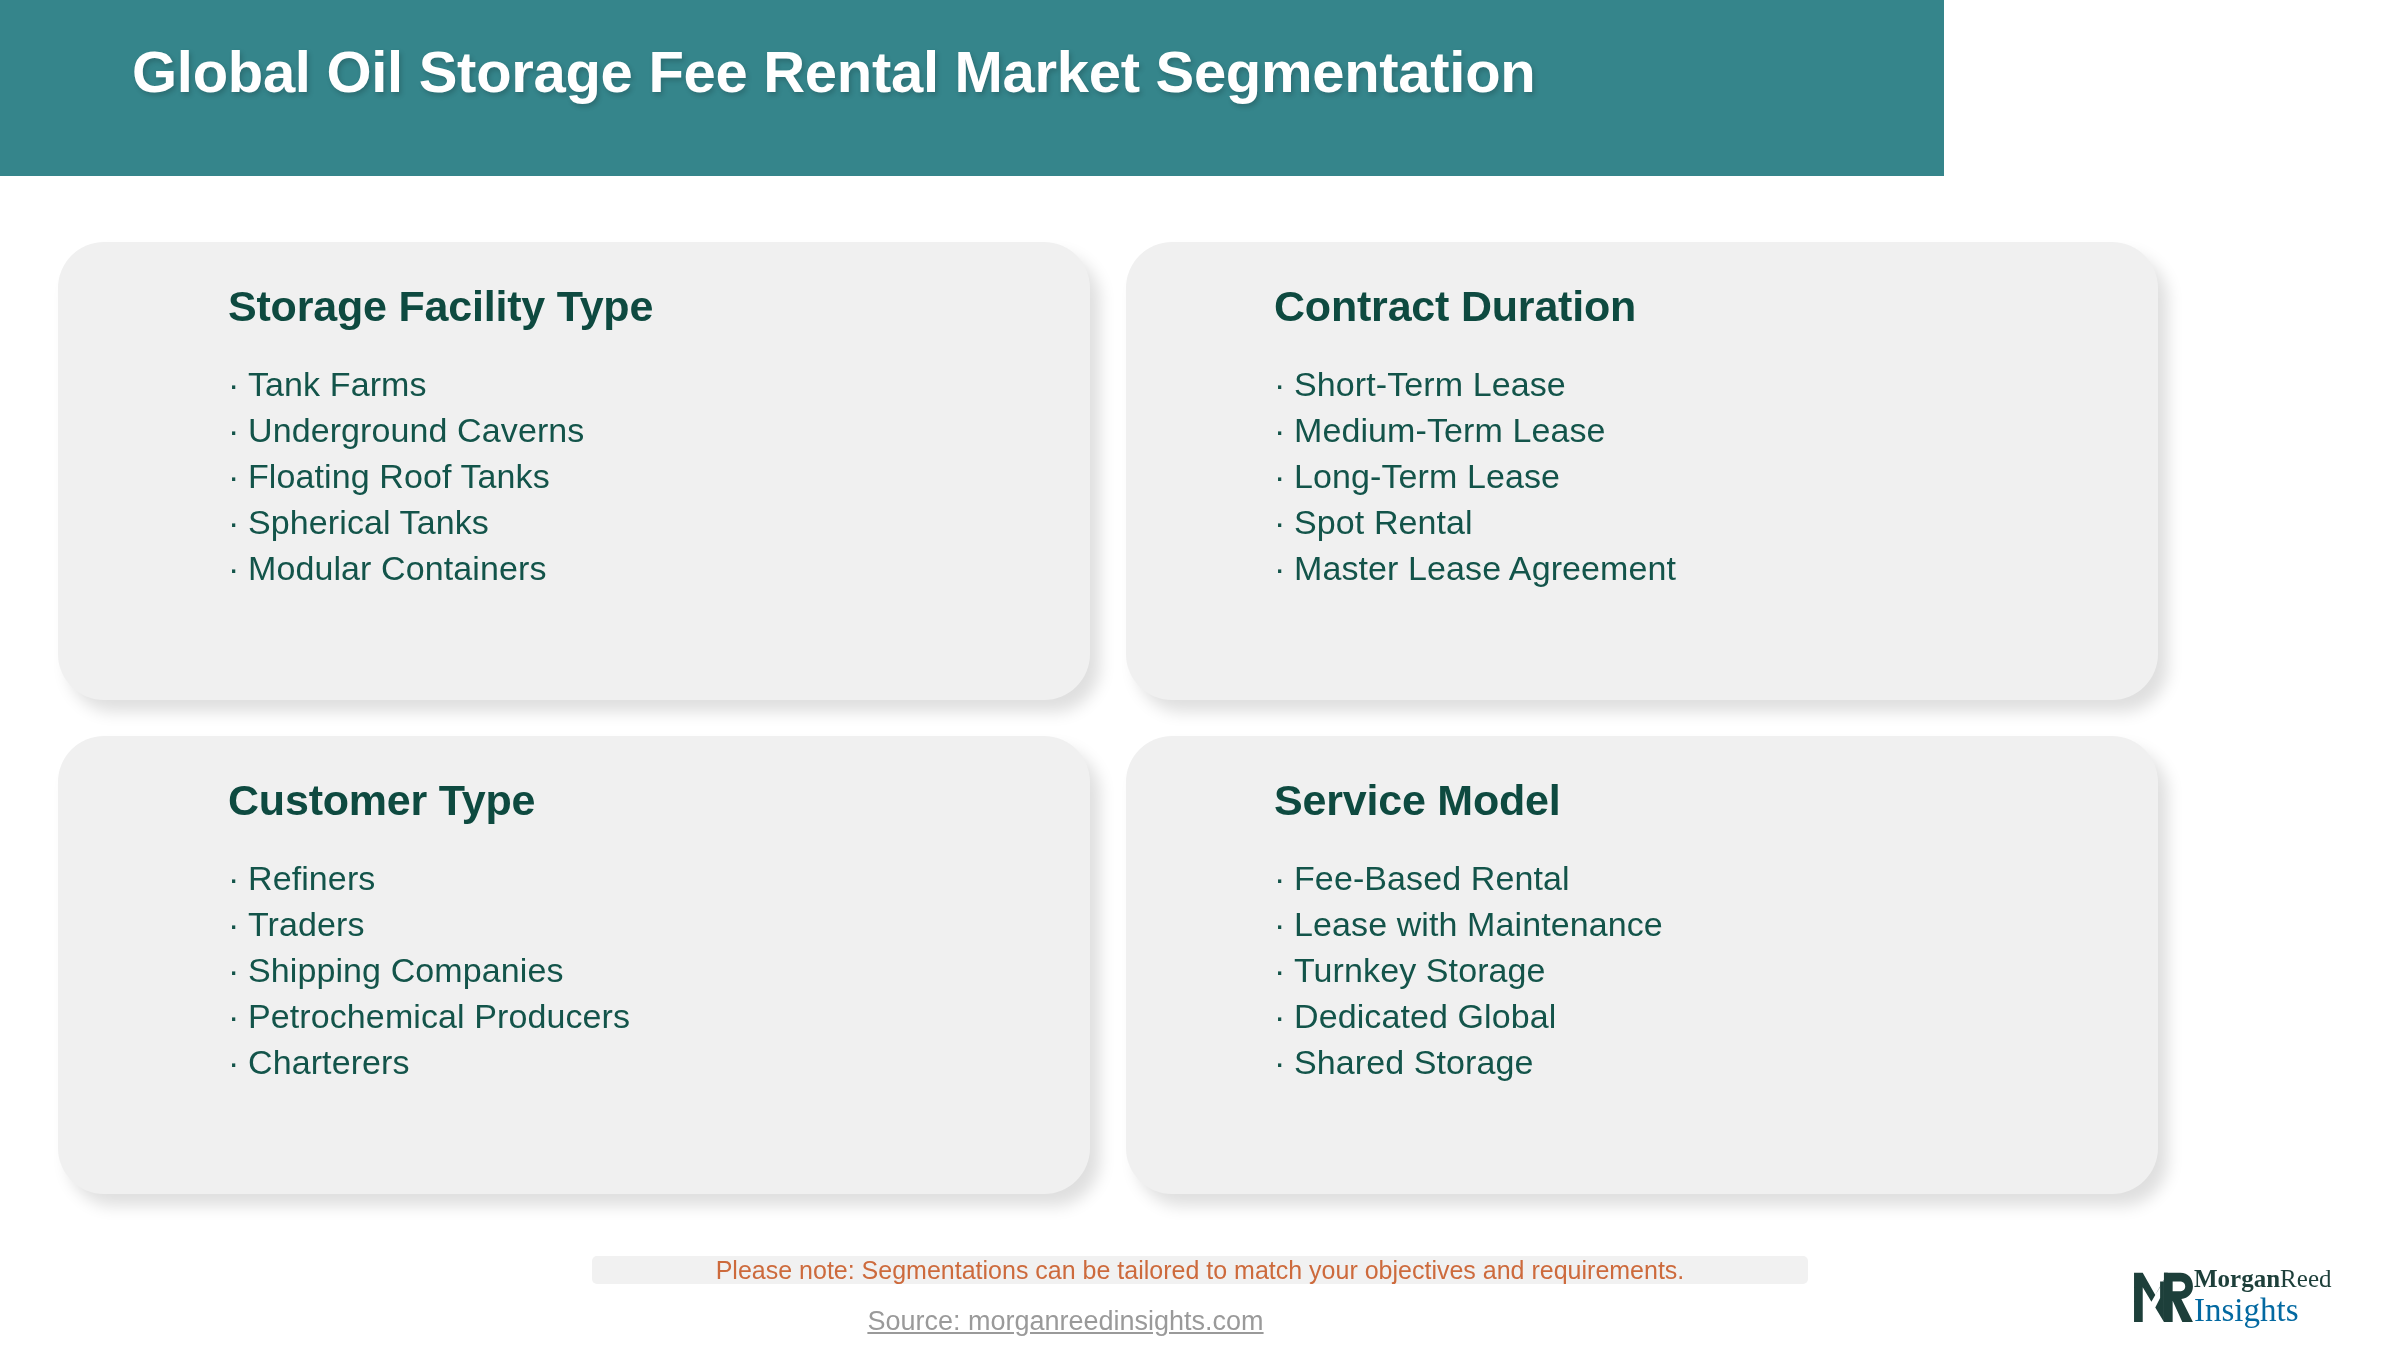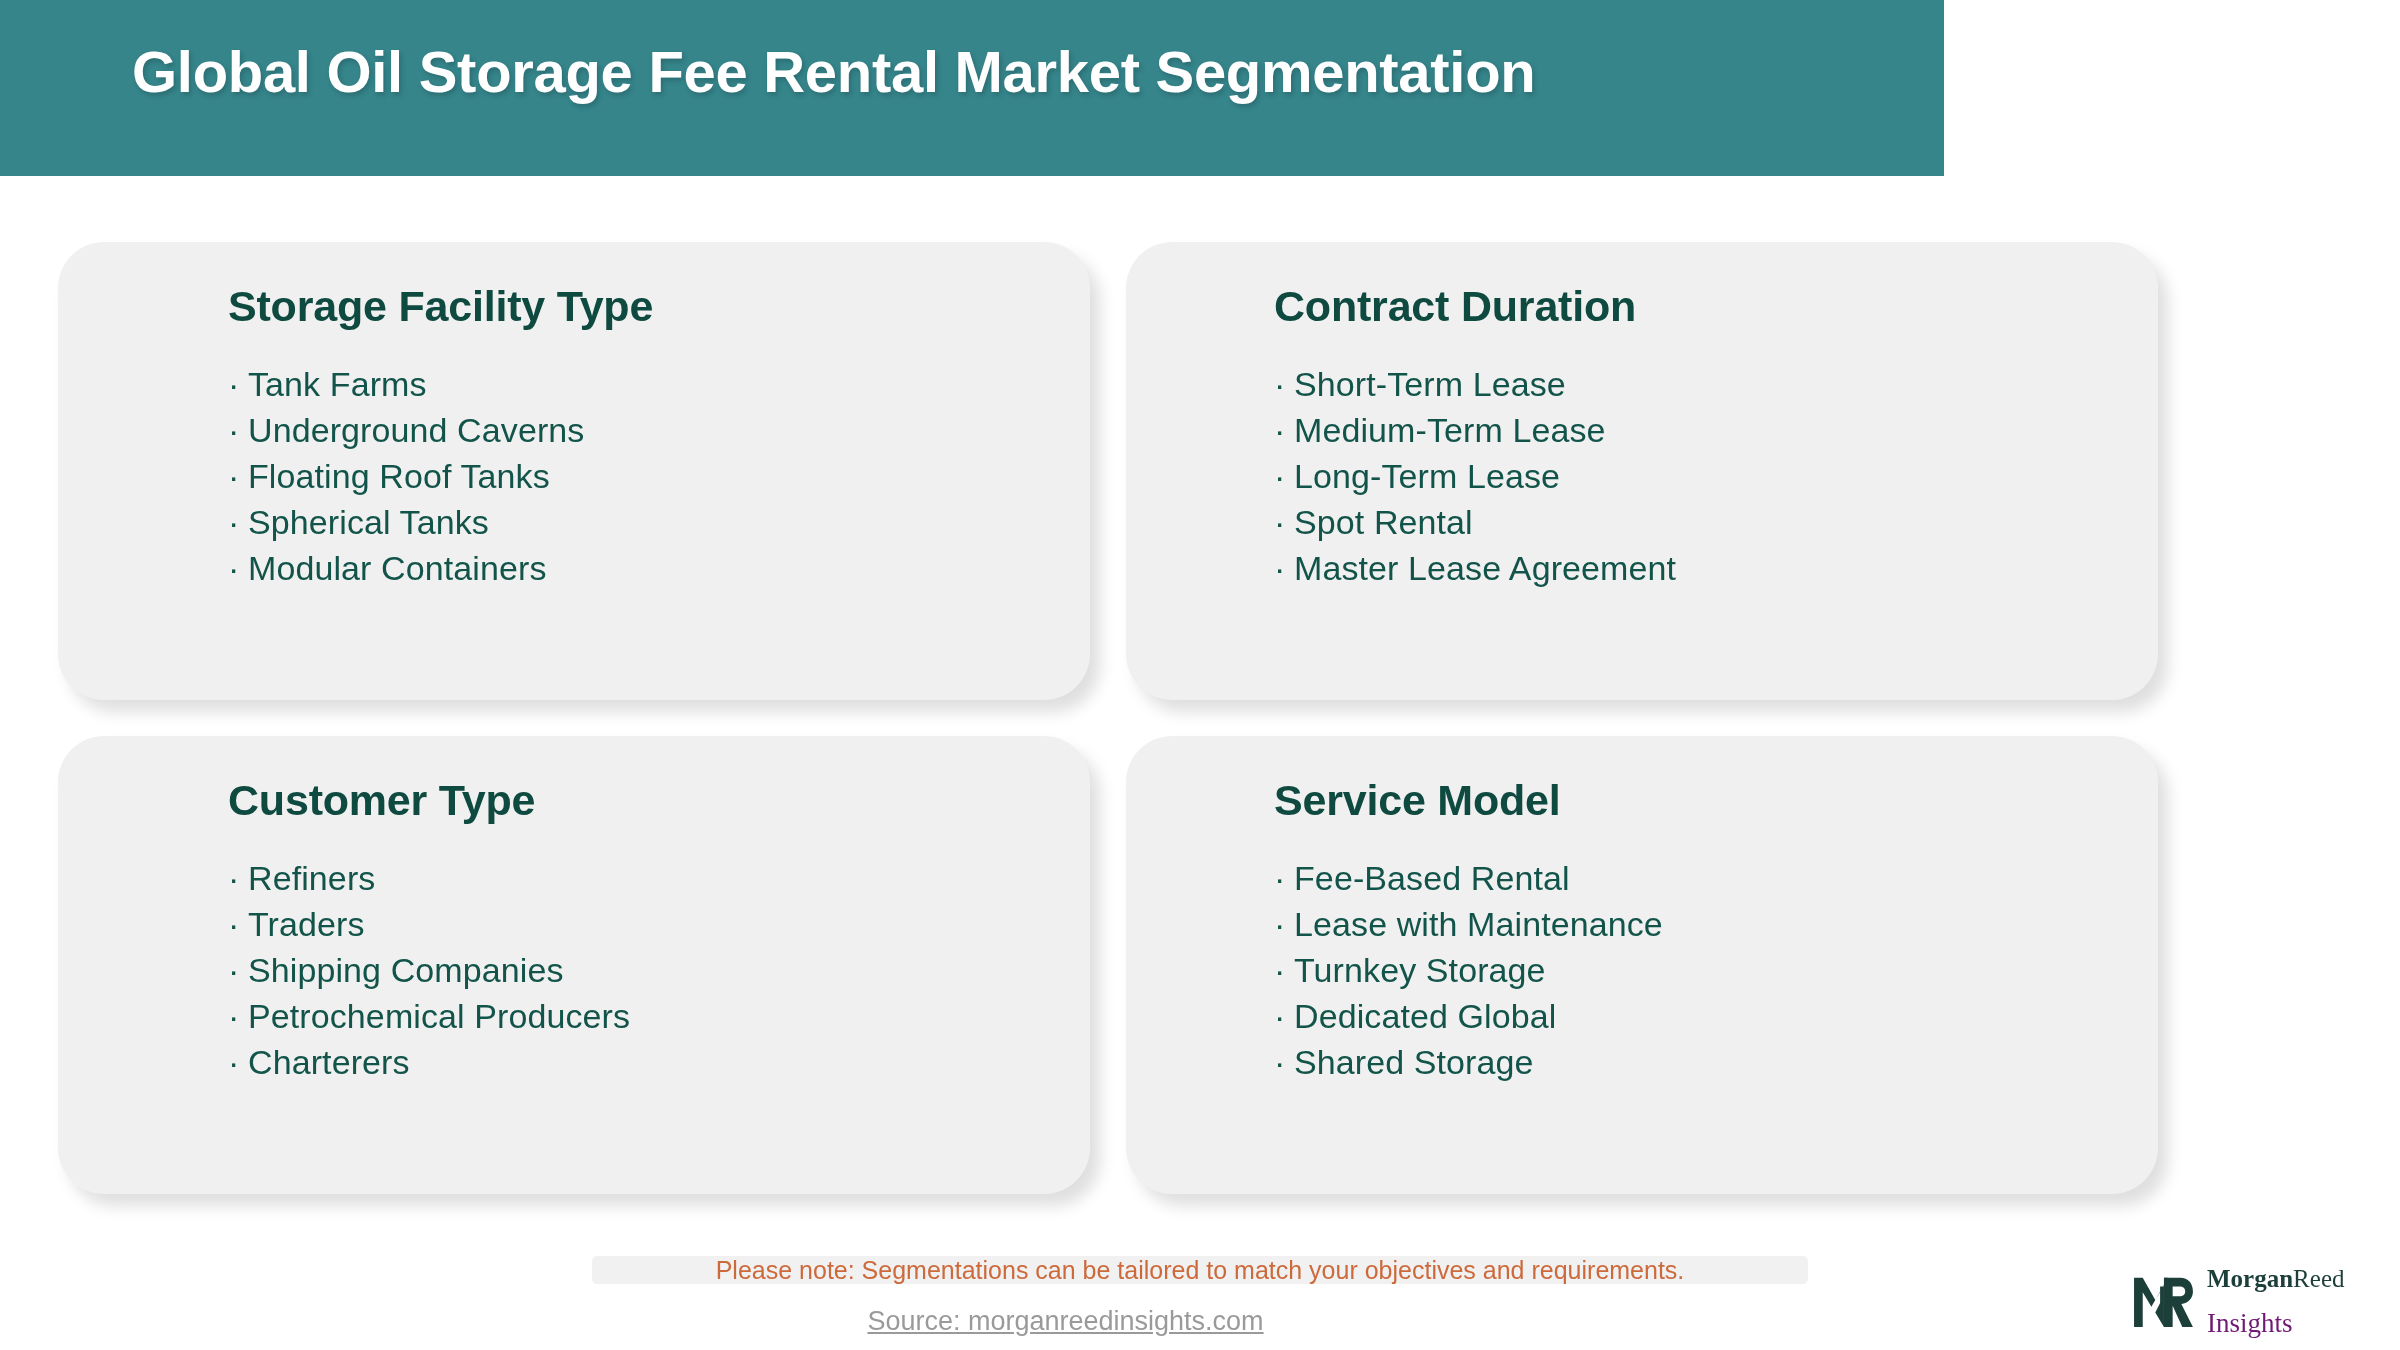--- a/index.html
+++ b/index.html
@@ -99,38 +99,38 @@
     text-align:center;
     font-size:27px;
     color:#9a9a9a;
     text-decoration:underline;
   }
 
   
   .logo {
     position:absolute;
     left:2132px; top:1266px;
-    display:flex; align-items:center; gap:13px;
+    display:flex; align-items:center; 
   }
   .logo-mark { width:62px; height:56px; display:block; }
   .logo-text { line-height:1.0; }
   .logo-text .l1 {
     font-family:"Liberation Serif", serif;
     font-size:25px;
     color:#1d3f3a;
     white-space:nowrap;
   }
   .logo-text .l1 b { font-weight:bold; }
   .logo-text .l1 i { font-style:normal; font-weight:normal; }
   .logo-text .l2 {
     font-family:"Liberation Serif", serif;
-    font-size:27px;
-    color:#701a75;
-    white-space:nowrap;
-    margin-top:19px;
+    font-size:33px;
+    color:#0369a1;
+    white-space:nowrap;
+    margin-top:3px;
   }
 </style>
 </head>
 <body>
 
 <div class="slide">
 
   <div class="header-band">
     <div class="title">Global Oil Storage Fee Rental Market Segmentation</div>
   </div>

